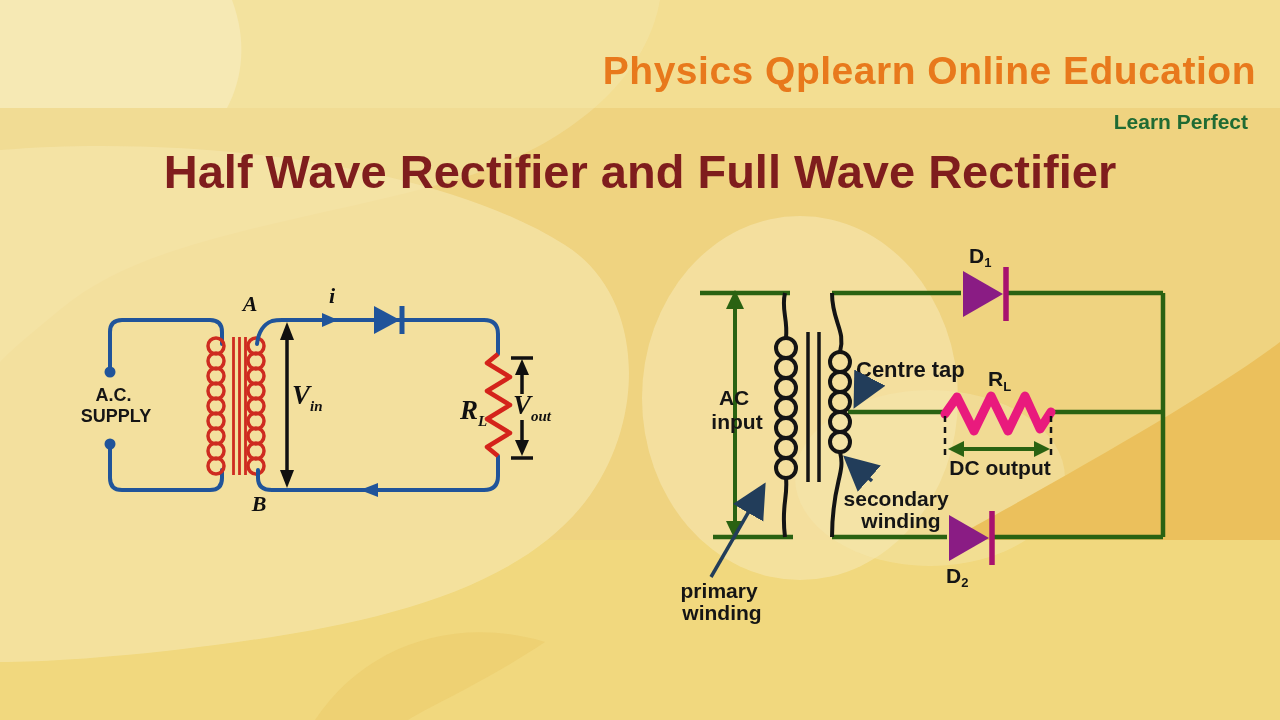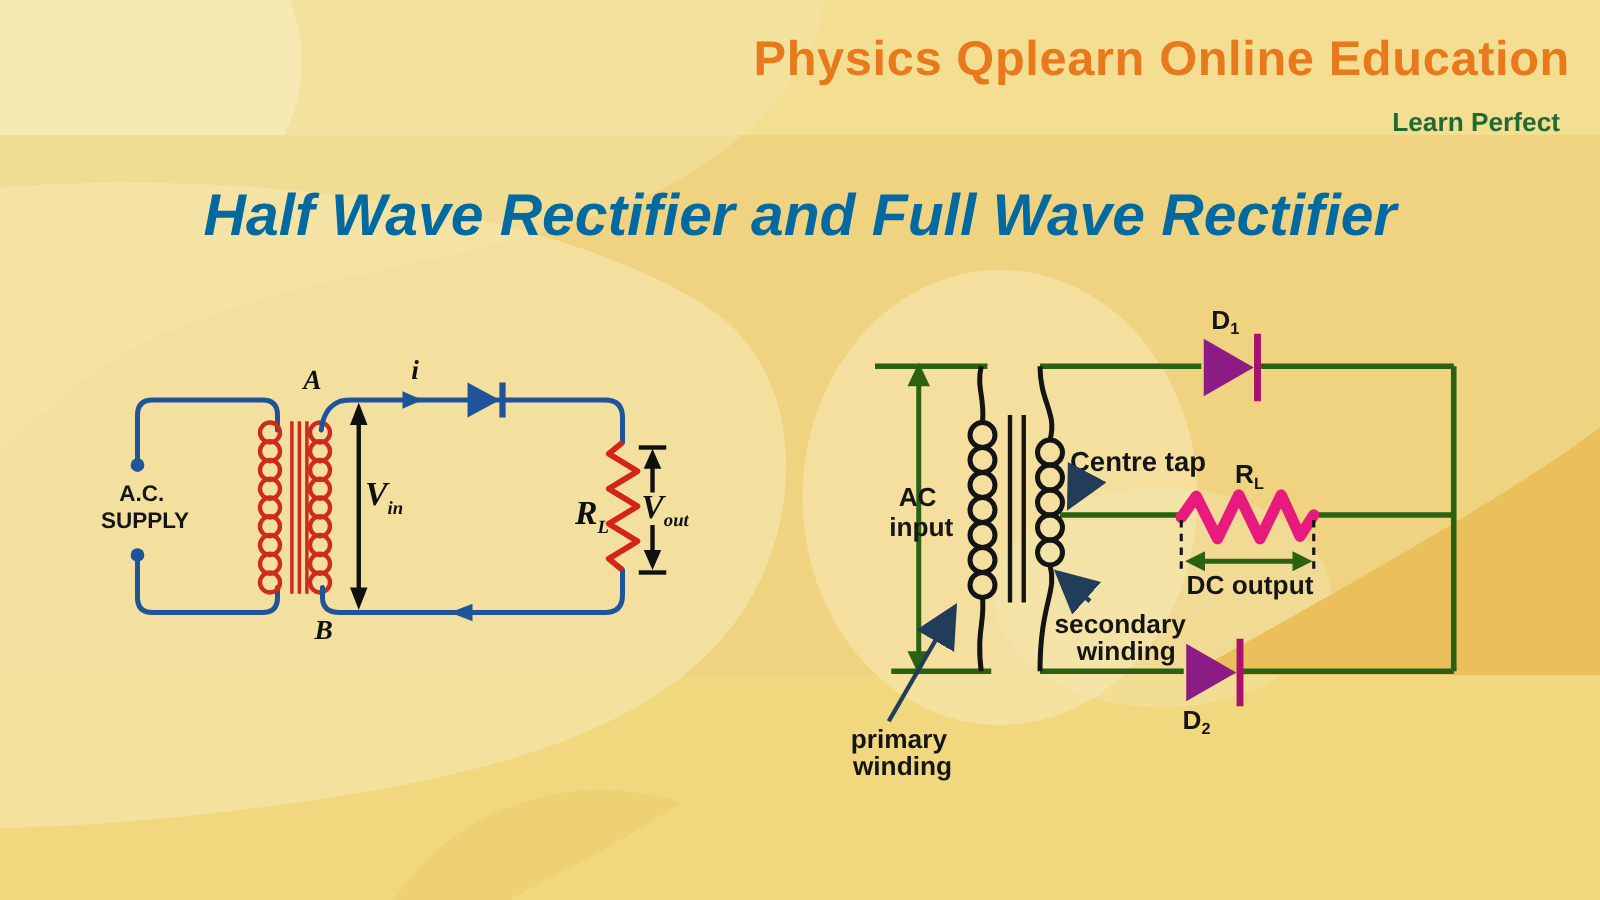--- a/index.html
+++ b/index.html
@@ -6,29 +6,29 @@
   .stage {
     position:relative; width:1280px; height:720px; overflow:hidden;
     background:#EFD380;
     font-family:"Liberation Sans", sans-serif;
   }
   svg.layer { position:absolute; top:0; left:0; width:1280px; height:720px; }
   .header { position:absolute; top:26px; right:24px; text-align:right; z-index:3; }
   .brand {
     font-size:39px; font-weight:bold; color:#E8791C; letter-spacing:0.5px;
     font-family:"Liberation Sans", sans-serif;
+    margin-top:23px;
   }
   .tagline {
     font-size:21px; font-weight:bold; color:#1F6B33; margin-top:17px; padding-right:8px;
   }
   .title {
     position:absolute; top:144px; left:0; width:100%; margin:0; z-index:3;
-    text-align:center; font-size:47px; font-weight:bold; color:#0369a1;
+    text-align:center; font-size:47px; font-weight:bold; color:#7f1d1d;
     font-family:"Liberation Sans", sans-serif;
-    font-style:italic;
   }
   .svgtext { font-family:"Liberation Sans", sans-serif; font-weight:bold; fill:#151515; }
   .serifLabel { font-family:"Liberation Serif", serif; font-style:italic; font-weight:bold; fill:#101010; }
 </style>
 </head>
 <body>
 
 <div class="stage">
 
   <svg class="layer" viewBox="0 0 1280 720" aria-hidden="true">

